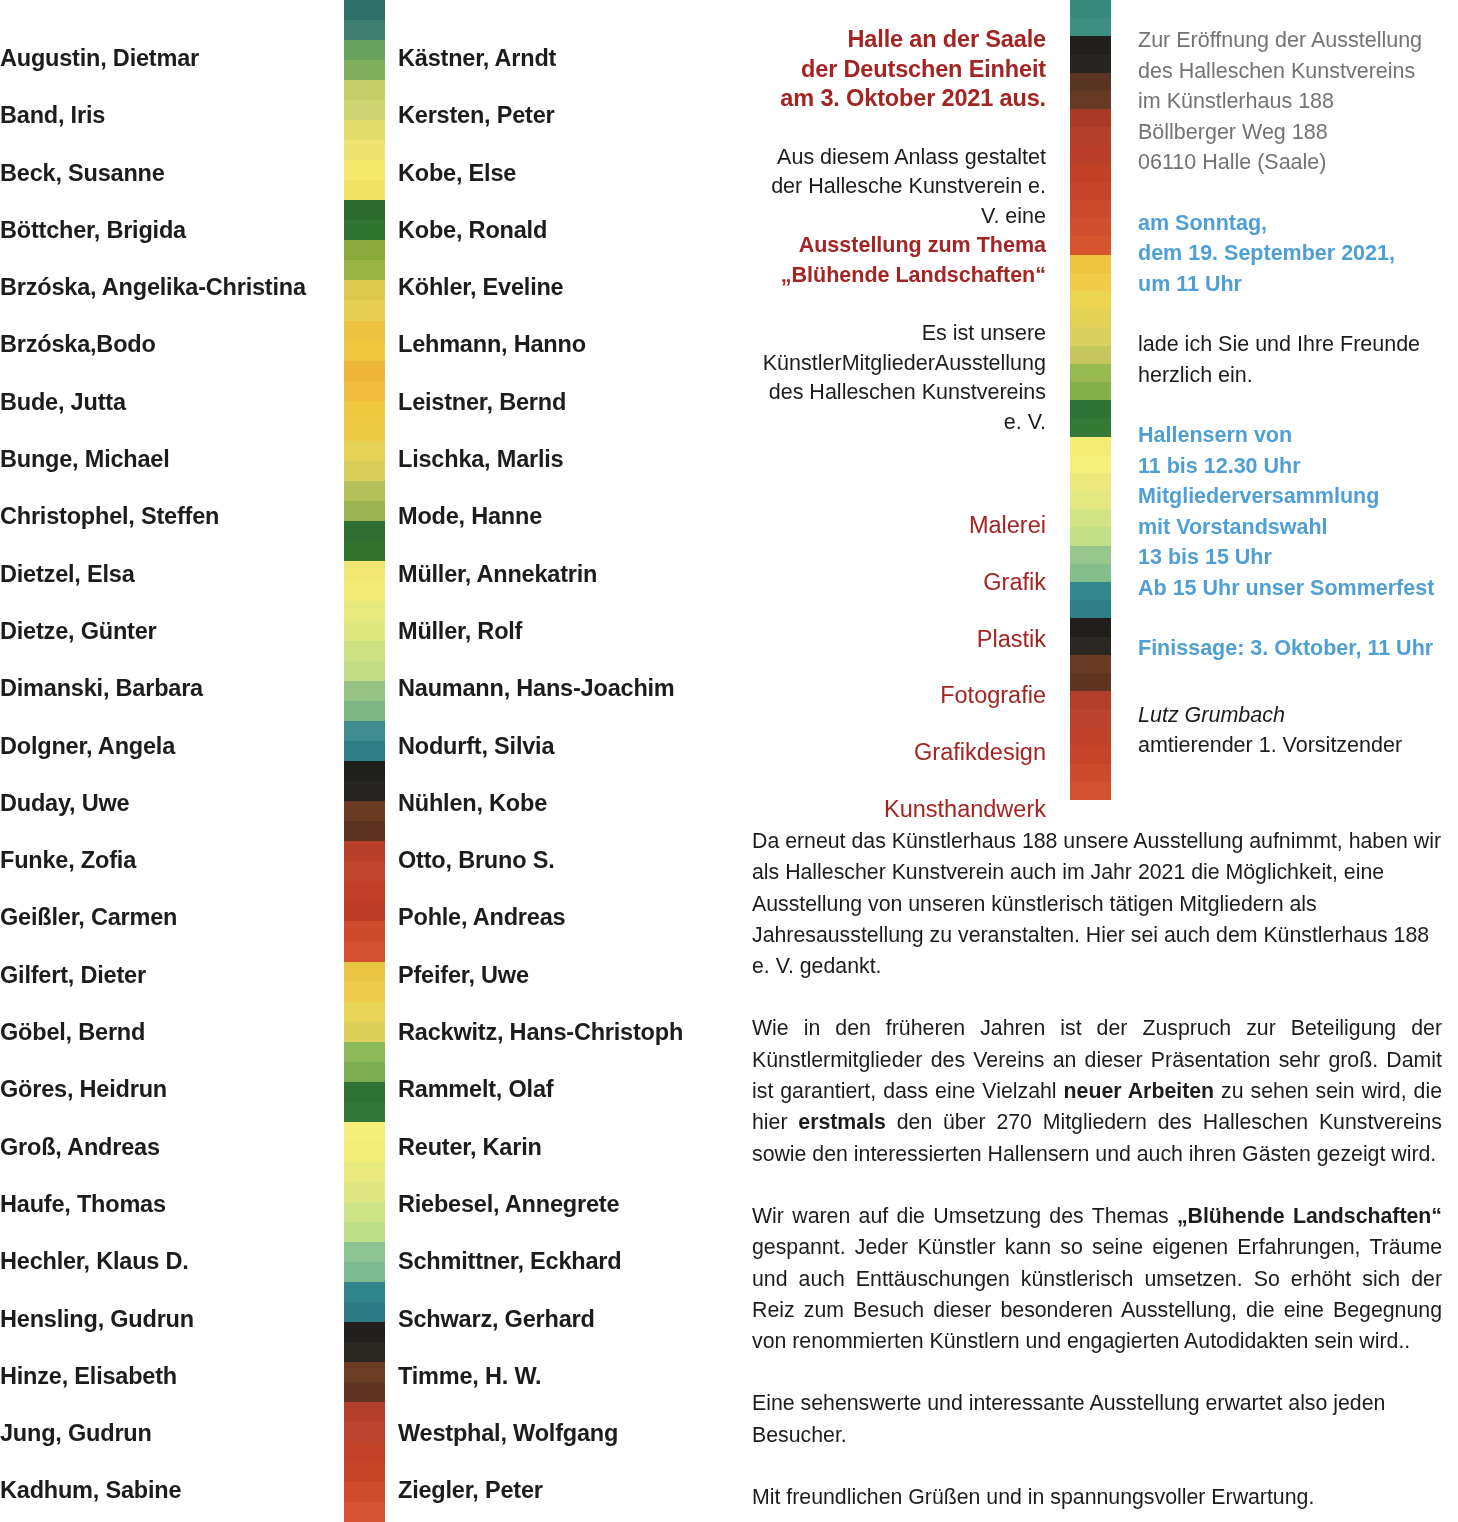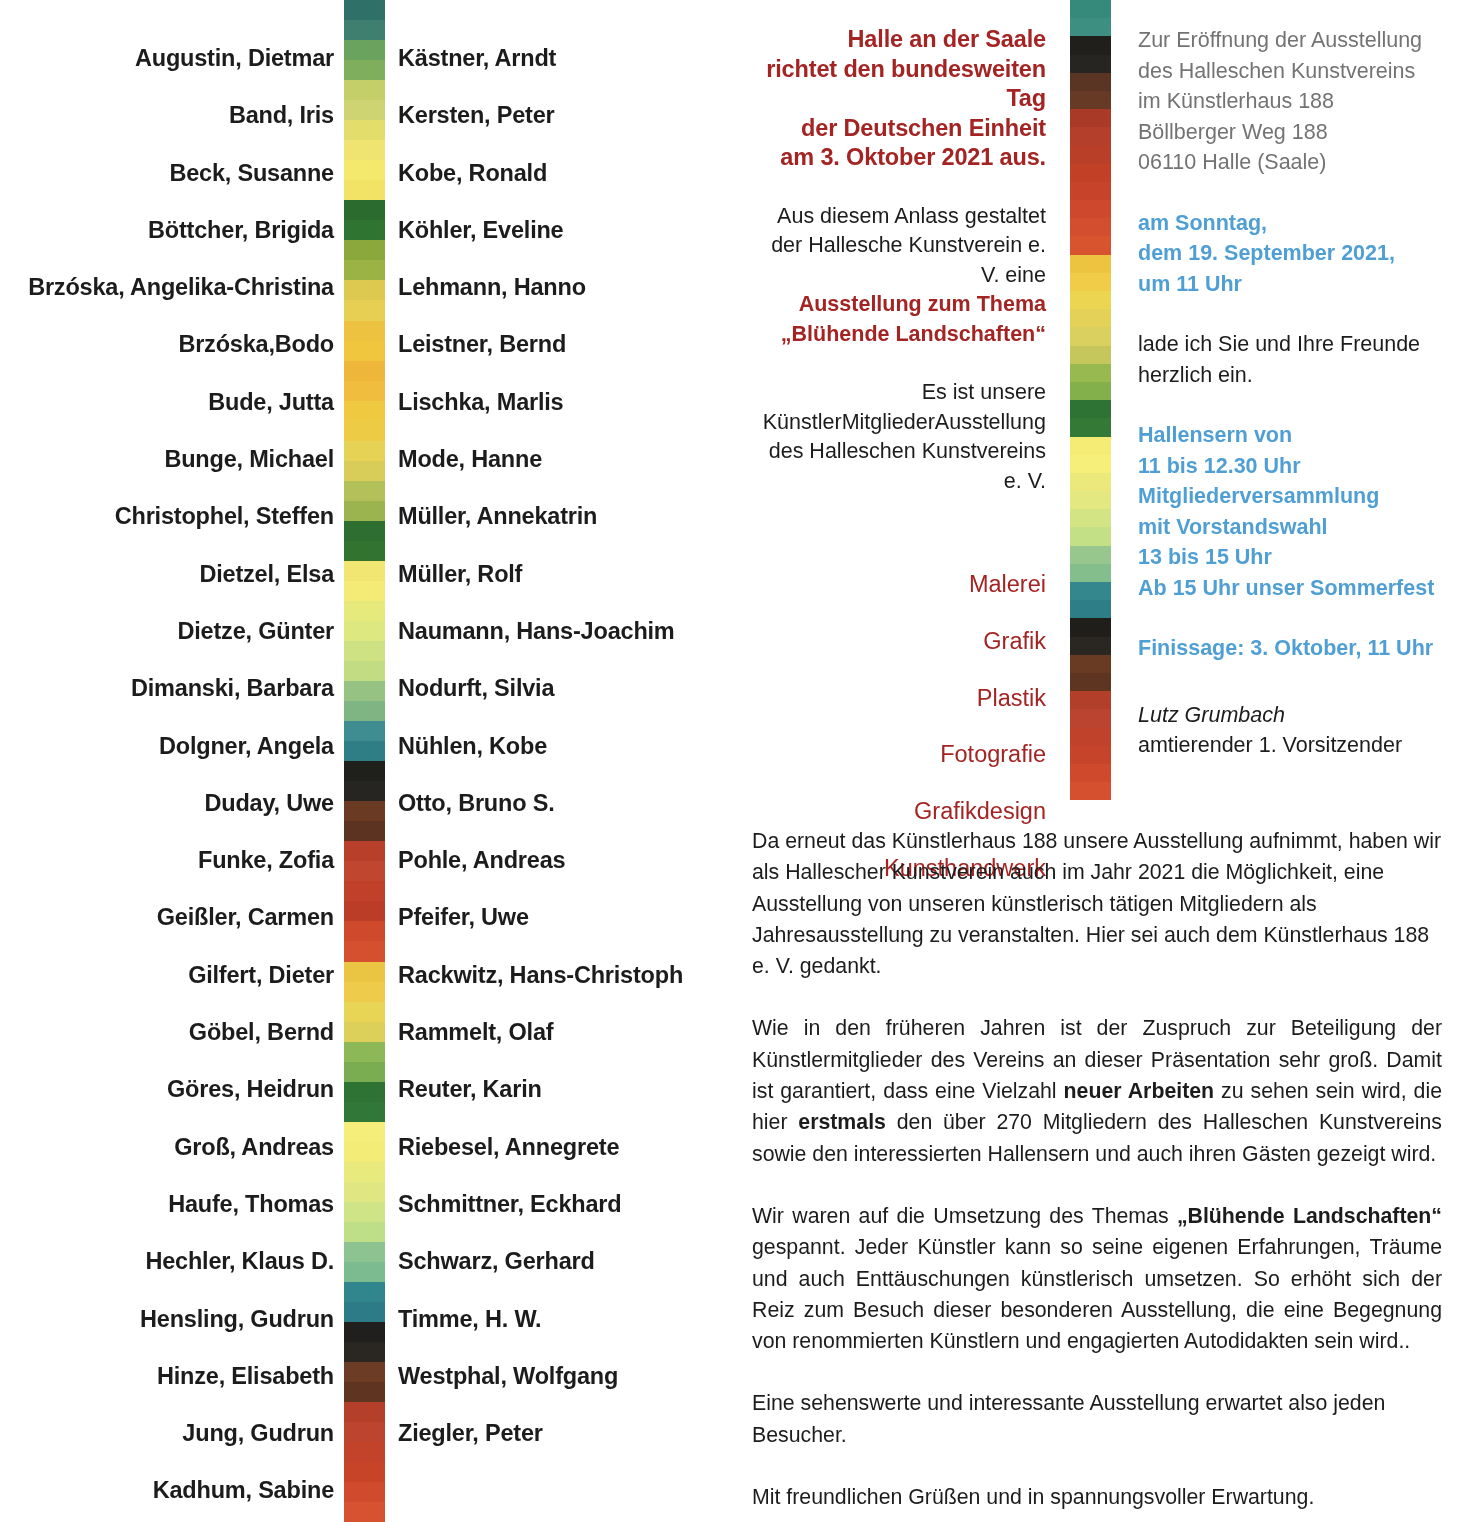--- a/index.html
+++ b/index.html
@@ -30,21 +30,20 @@
     top: 0;
     font-weight: bold;
     font-size: 23.5px;
     line-height: 57.3px;
     letter-spacing: -0.2px;
     color: #1c1c1c;
   }
   .names-col-left {
     left: 0px;
     width: 334px;
-    text-align: right;
     padding-top: 30px;
   }
   .names-col-right {
     left: 398px;
     width: 330px;
     text-align: left;
     padding-top: 30px;
   }
   .name-item {
     white-space: nowrap;
@@ -273,20 +272,21 @@
       <div class="cb-band" style="background: rgb(189, 69, 48); flex: 1 1 1.31579%;"></div>
       <div class="cb-band" style="background: rgb(194, 66, 42); flex: 1 1 1.31579%;"></div>
       <div class="cb-band" style="background: rgb(199, 68, 40); flex: 1 1 1.31579%;"></div>
       <div class="cb-band" style="background: rgb(208, 75, 45); flex: 1 1 1.31579%;"></div>
       <div class="cb-band" style="background: rgb(214, 82, 49); flex: 1 1 1.31579%;"></div>
     </div>
 
   <div class="names-col names-col-right" id="names-right">
       <div class="name-item">Kästner, Arndt</div>
       <div class="name-item">Kersten, Peter</div>
+      <div class="name-item">Kobe, Else</div>
       <div class="name-item">Kobe, Ronald</div>
       <div class="name-item">Köhler, Eveline</div>
       <div class="name-item">Lehmann, Hanno</div>
       <div class="name-item">Leistner, Bernd</div>
       <div class="name-item">Lischka, Marlis</div>
       <div class="name-item">Mode, Hanne</div>
       <div class="name-item">Müller, Annekatrin</div>
       <div class="name-item">Müller, Rolf</div>
       <div class="name-item">Naumann, Hans-Joachim</div>
       <div class="name-item">Nodurft, Silvia</div>
@@ -301,21 +301,20 @@
       <div class="name-item">Schmittner, Eckhard</div>
       <div class="name-item">Schwarz, Gerhard</div>
       <div class="name-item">Timme, H. W.</div>
       <div class="name-item">Westphal, Wolfgang</div>
       <div class="name-item">Ziegler, Peter</div>
     </div>
 
   <div class="center-col">
     <div class="headline" id="headline-block">
         <div>Halle an der Saale</div>
-        <div>richtet den bundesweiten Tag</div>
         <div>der Deutschen Einheit</div>
         <div>am 3. Oktober 2021 aus.</div>
       </div>
 
     <div class="center-para">
       <span>Aus diesem Anlass gestaltet</span><br>
       <span>der Hallesche Kunstverein e. V. eine</span><br>
       <span class="red-bold">Ausstellung zum Thema</span><br>
       <span class="red-bold">„Blühende Landschaften“</span>
     </div>

